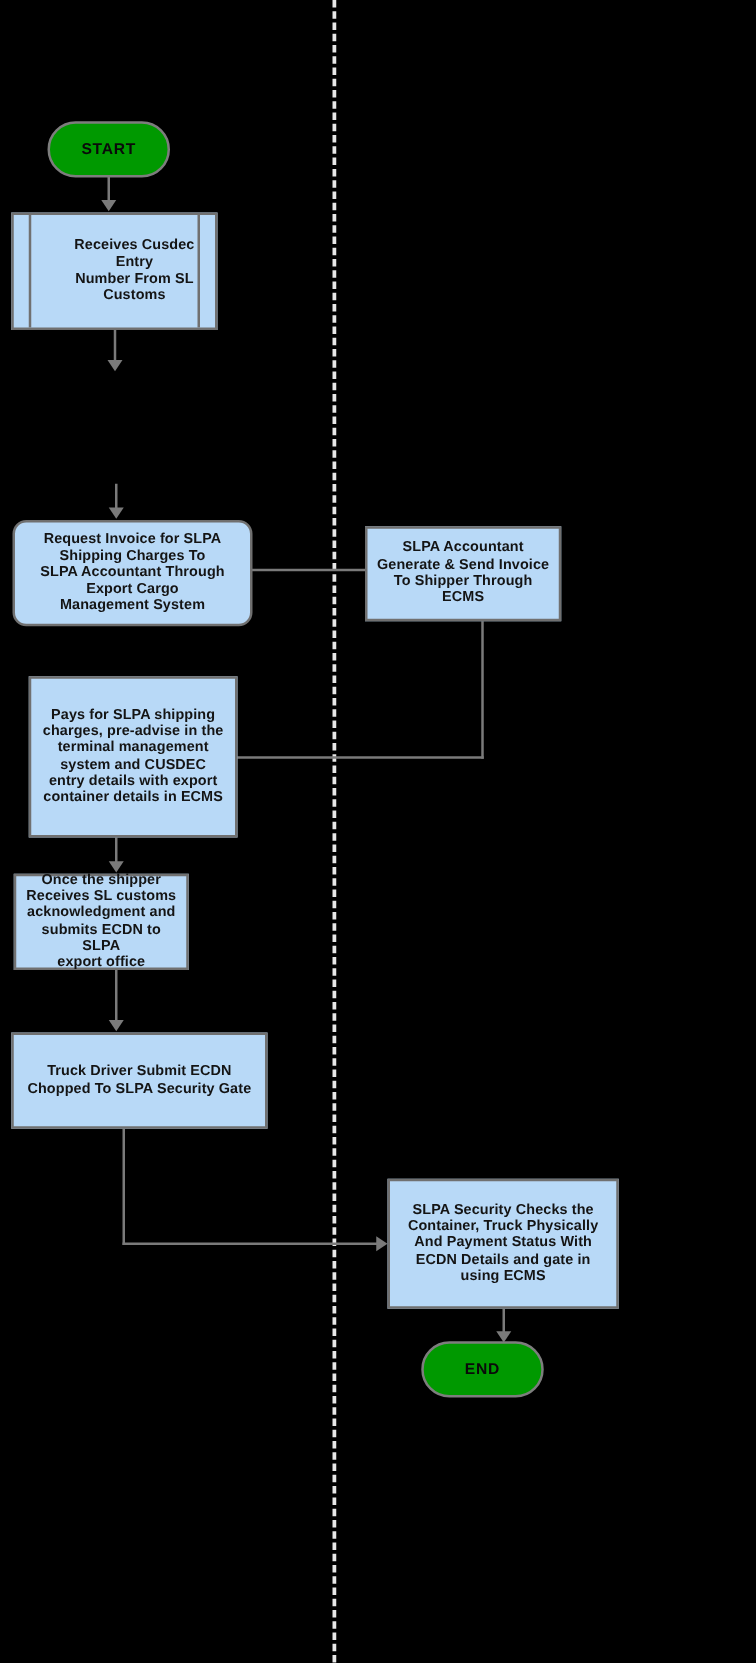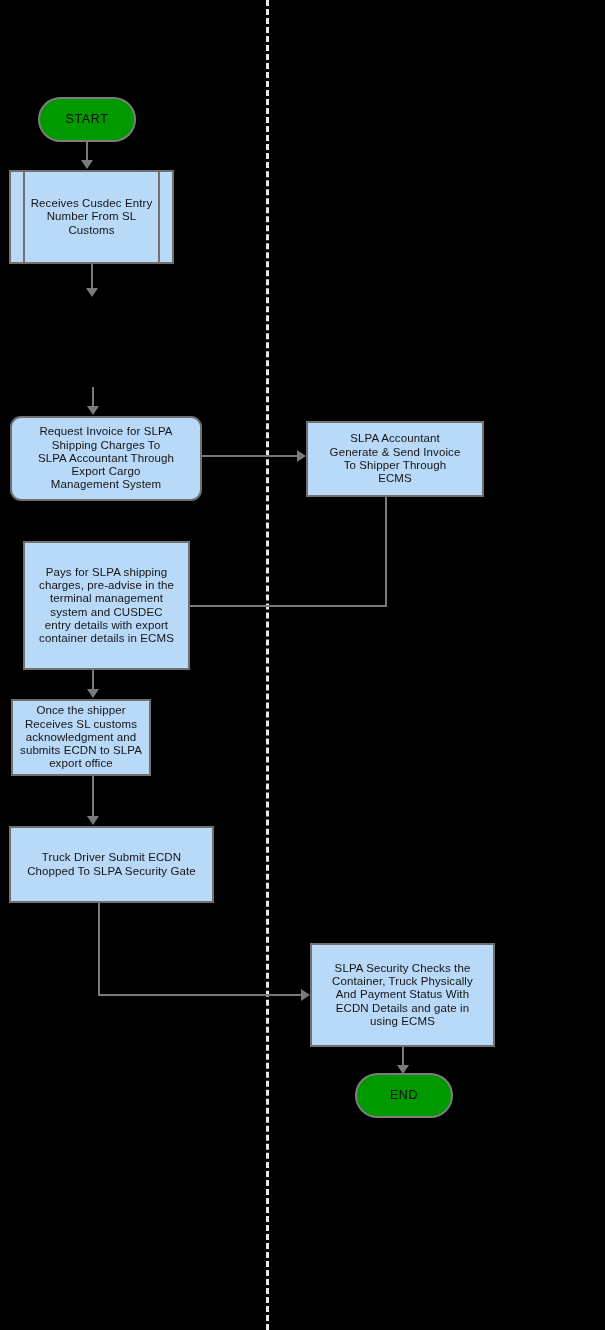--- a/index.html
+++ b/index.html
@@ -33,21 +33,21 @@
   }
 
   
   .node {
     position: absolute;
     box-sizing: border-box;
     display: flex;
     align-items: center;
     text-align: center;
     color: #141414;
-    font-weight: normal;
+    font-weight: bold;
     line-height: 1.16;
     letter-spacing: 0.1px;
   }
 
   .node .label {
     display: block;
     width: 100%;
     padding: 0 6px;
     box-sizing: border-box;
     white-space: pre-line;
@@ -150,36 +150,36 @@
   <div class="conn h" style="left:98px; top:994px; width:204px;"></div>
   <div class="arrow right" style="left:301px; top:989px;"></div>
 
   <div class="conn v" style="left:402px; top:1047px; height:19px;"></div>
   <div class="arrow down" style="left:397px; top:1065px;"></div>
 
   <div class="node terminator" style="left:38px; top:97px; width:98px; height:45px;">
     <span class="label">START</span>
   </div>
 
-  <div class="node predefined" style="left:9px; top:170px; width:165px; height:94px;">
+  <div class="node predefined" style="left:9px; top:170px; width:165px; height:94px;padding-left:32px;">
     <span class="label">Receives Cusdec Entry
 Number From SL
 Customs</span>
   </div>
 
 
   <div class="node process" style="left:10px; top:416px; width:192px; height:85px;border-radius:11px;">
     <span class="label">Request Invoice for SLPA
 Shipping Charges To
 SLPA Accountant Through
 Export Cargo
 Management System</span>
   </div>
 
-  <div class="node process" style="left:306px; top:421px; width:178px; height:76px;">
+  <div class="node process" style="left:292px; top:421px; width:157px; height:76px;">
     <span class="label">SLPA Accountant
 Generate &amp; Send Invoice
 To Shipper Through
 ECMS</span>
   </div>
 
   <div class="node process" style="left:11px; top:541px; width:167px; height:129px;margin-left:12px;">
     <span class="label">Pays for SLPA shipping
 charges, pre-advise in the
 terminal management
@@ -202,17 +202,17 @@
   </div>
 
   <div class="node process" style="left:310px; top:943px; width:185px; height:104px;">
     <span class="label">SLPA Security Checks the
 Container, Truck Physically
 And Payment Status With
 ECDN Details and gate in
 using ECMS</span>
   </div>
 
-  <div class="node terminator" style="left:355px; top:1073px; width:98px; height:45px;">
+  <div class="node terminator" style="left:337px; top:1073px; width:98px; height:45px;">
     <span class="label">END</span>
   </div>
 
 </div>
 
 </body></html>

